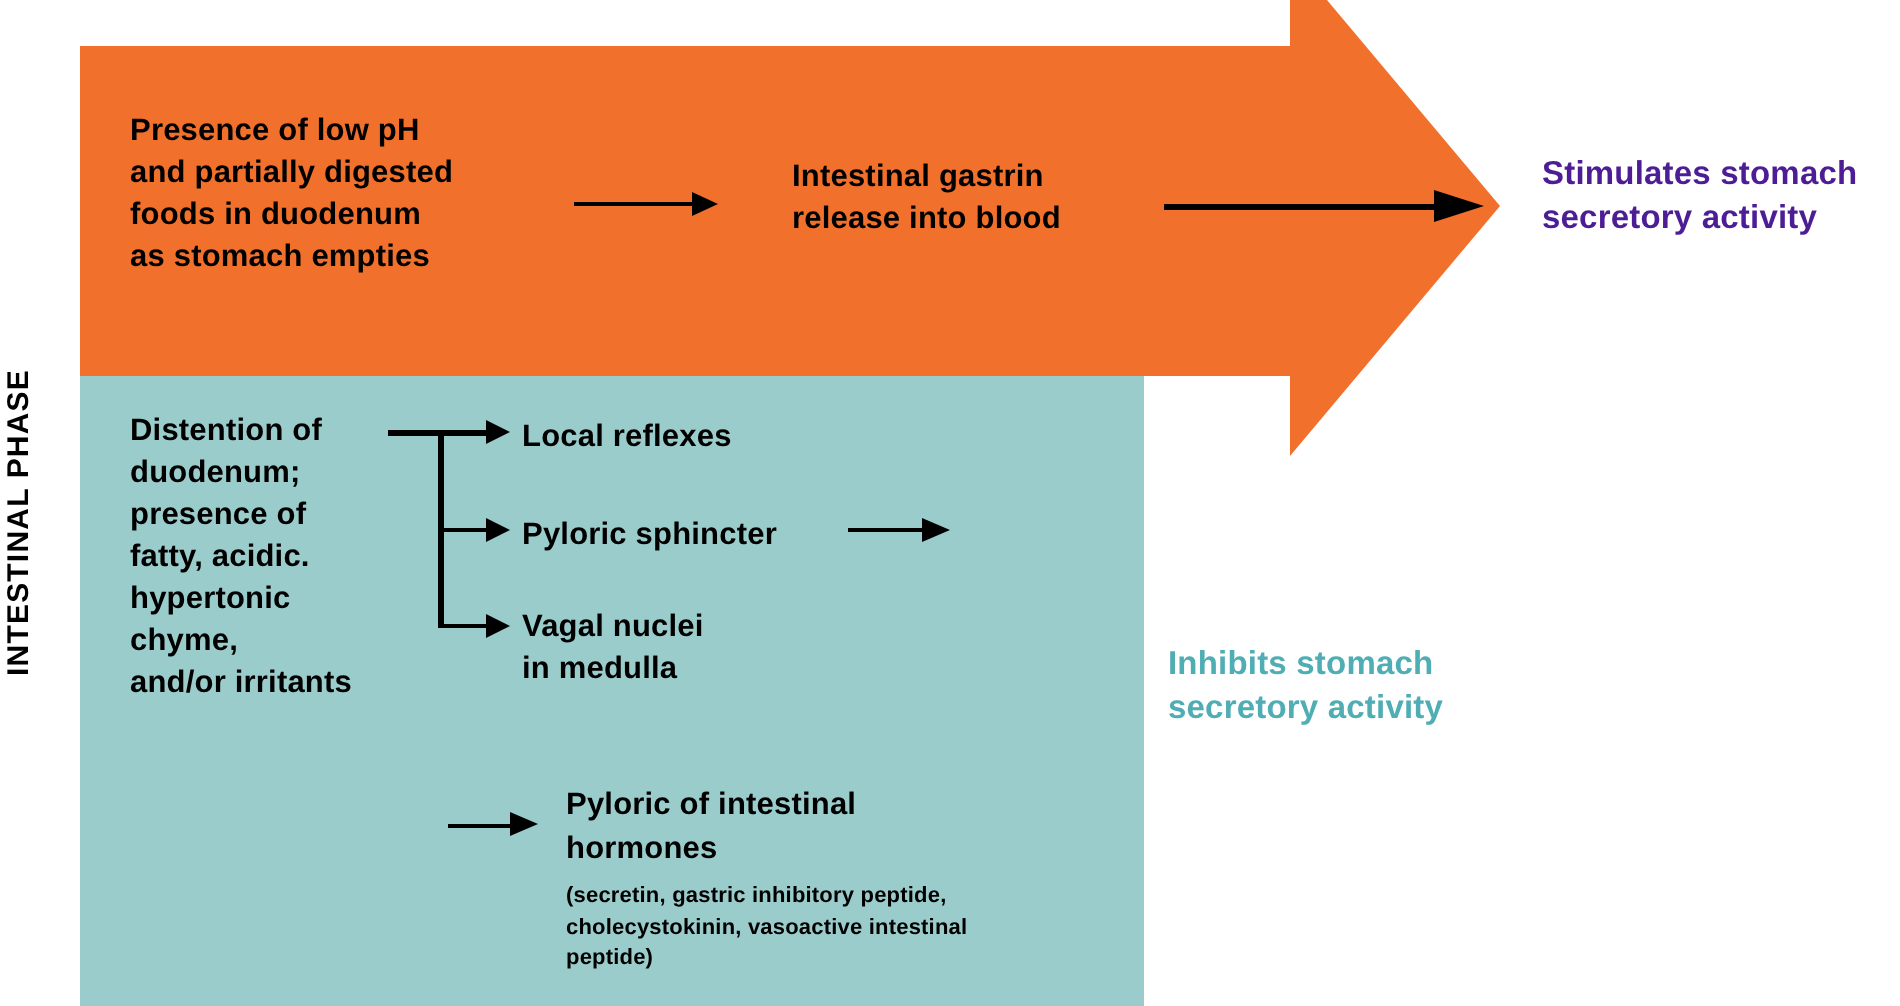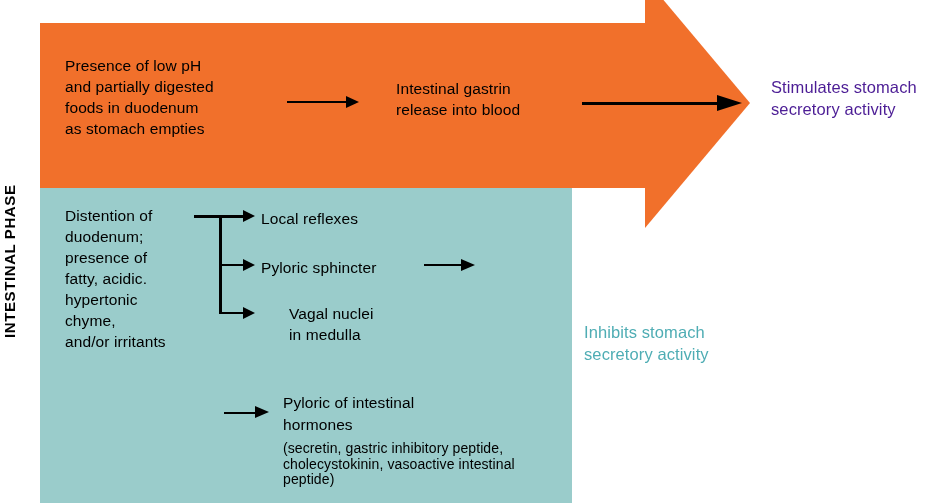--- a/index.html
+++ b/index.html
@@ -2,25 +2,25 @@
 <html><head>
 <meta charset="utf-8">
 <title>Intestinal Phase Diagram</title>
 <style>
   html,body{margin:0;padding:0;background:#fff;}
   .canvas{
     position:relative;width:950px;height:503px;background:#ffffff;
     overflow:hidden;font-family:"Liberation Sans",sans-serif;
   }
   .t{
-    position:absolute;font-weight:normal;color:#000;
+    position:absolute;font-weight:bold;color:#000;
     white-space:pre-line;font-size:15.5px;line-height:21px;
     letter-spacing:0.1px;
   }
-  .t-small{font-size:14px;line-height:15.5px;}
+  .t-small{font-size:11px;line-height:15.5px;}
   .t-outcome{font-size:16.5px;line-height:22px;}
   .phase-label{
     position:absolute;left:1px;top:166px;height:190px;
     writing-mode:vertical-rl;transform:rotate(180deg);
     font-weight:bold;font-size:15px;letter-spacing:0.6px;color:#000;
     text-align:center;white-space:nowrap;
   }
   .shape{position:absolute;}
   .big-arrow-head{clip-path:polygon(0 0,100% 50%,0 100%);}
   .hl{position:absolute;height:2.5px;background:#000;}
@@ -76,21 +76,21 @@
   <div class="ah" style="left:243px;top:210px;border-left-width:12.5px;"></div>
 
   <div class="hl" style="left:219px;top:263.75px;width:25px;"></div>
   <div class="ah" style="left:243px;top:258.5px;border-left-width:12.5px;"></div>
 
   <div class="hl" style="left:219px;top:311.75px;width:25px;"></div>
   <div class="ah" style="left:243px;top:306.5px;border-left-width:12.5px;"></div>
 
   <div class="t" style="left:261px;top:208px;">Local reflexes</div>
   <div class="t" style="left:261px;top:256.5px;text-align:center;">Pyloric sphincter</div>
-  <div class="t" style="left:261px;top:303px;margin-left:28px;">Vagal nuclei
+  <div class="t" style="left:261px;top:303px;">Vagal nuclei
 in medulla</div>
 
   <div class="hl" style="left:424px;top:263.75px;width:38px;"></div>
   <div class="ah" style="left:461px;top:258.5px;border-left-width:14px;"></div>
 
 
 
   <div class="hl" style="left:224px;top:411.5px;width:32px;"></div>
   <div class="ah" style="left:255px;top:406.25px;border-left-width:14px;"></div>
 

